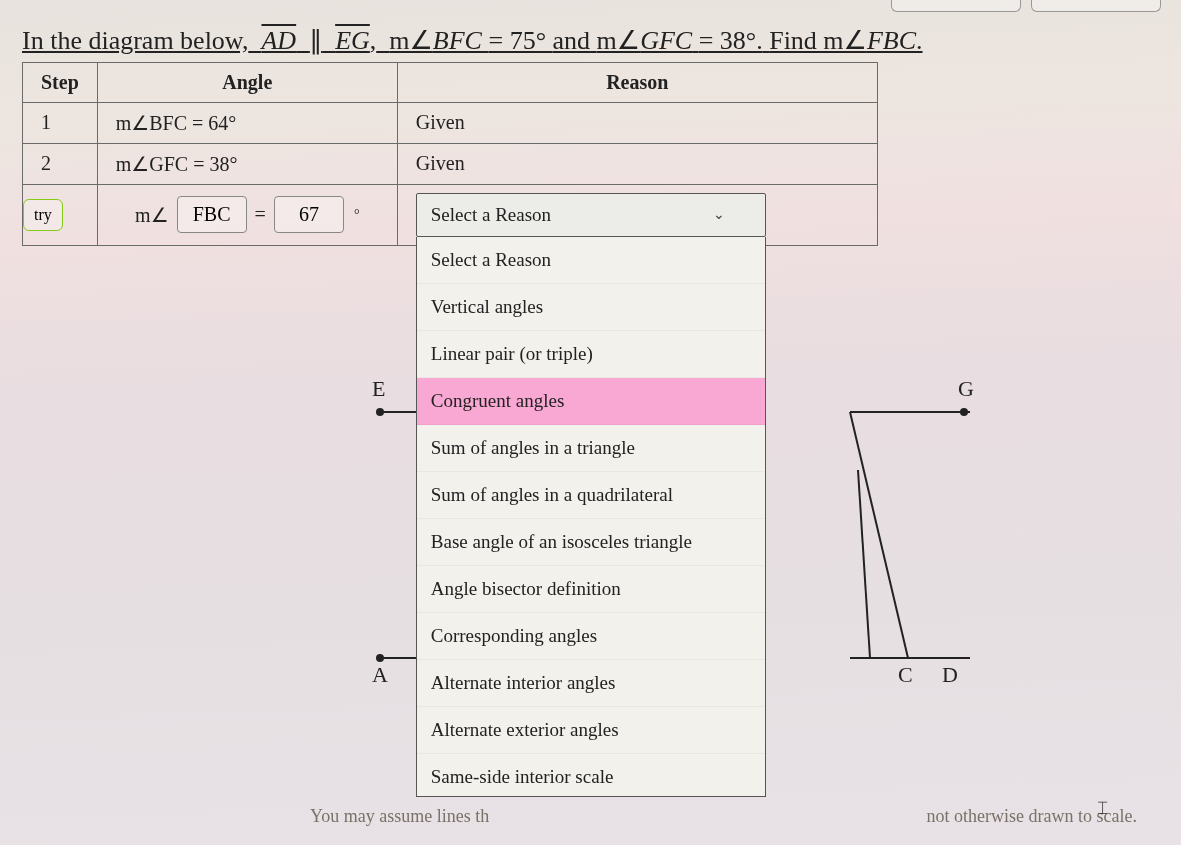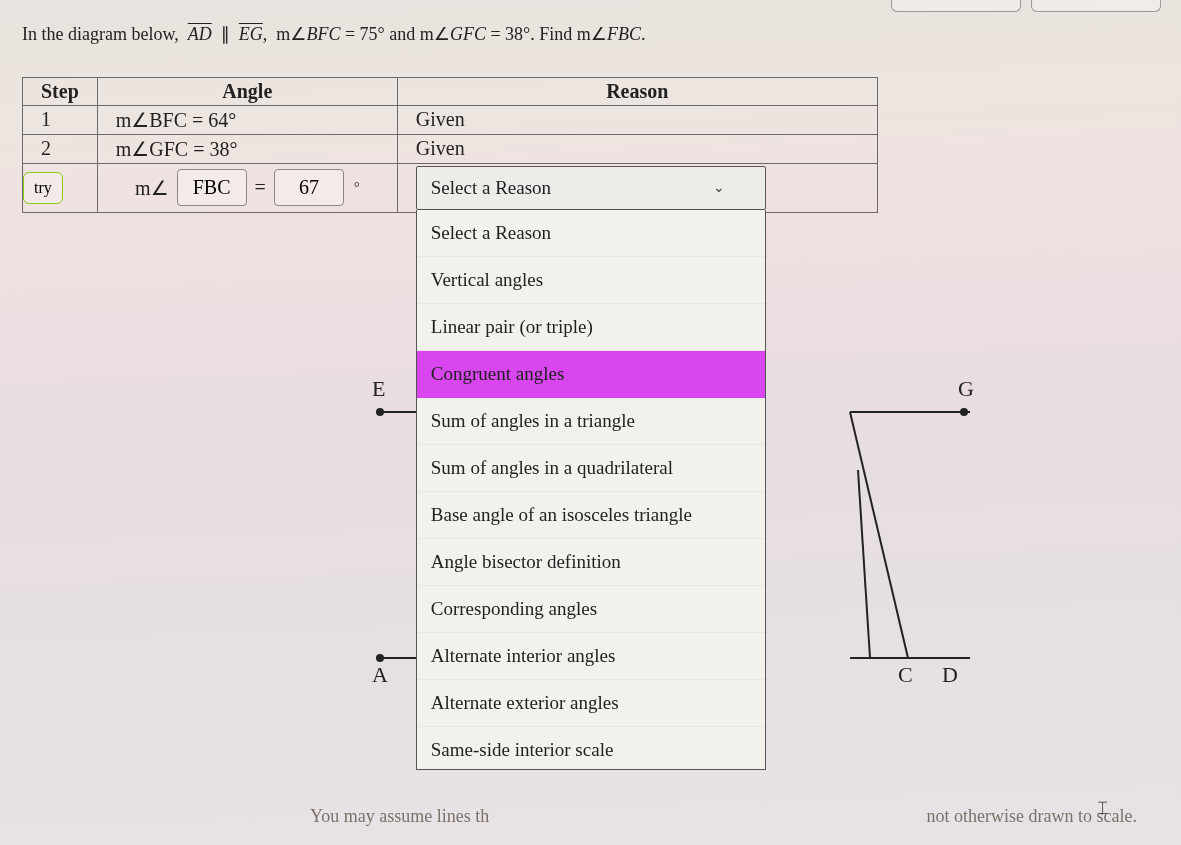--- a/index.html
+++ b/index.html
@@ -9,33 +9,33 @@
     font-family: Georgia, 'Times New Roman', serif;
     background: linear-gradient(178deg, #e8e3de 0%, #ede5e0 15%, #f0e0e0 28%, #e8dde0 45%, #e6dfe2 70%, #e8e2e6 100%);
     width: 1181px;
     height: 845px;
     overflow: hidden;
     color: #222;
     position: relative;
   }
   .overline { text-decoration: overline; }
   .question {
-    font-size: 18px;
+    font-size: 26px;
     line-height: 1.6;
-    margin-bottom: 28px;
+    text-decoration: underline;
   }
   .question .angle { font-style: italic; }
   table.proof {
     border-collapse: collapse;
     font-size: 20px;
     background: transparent;
   }
   table.proof th, table.proof td {
     border: 1px solid #6a6a6a;
-    padding: 2px 18px;
+    padding: 8px 18px;
     text-align: left;
     font-weight: normal;
   }
   table.proof th {
     text-align: center;
     font-weight: bold;
   }
   .step-cell { text-align: center; width: 60px; }
   .angle-cell { width: 300px; text-align: center; margin-top: 41px; }
   .reason-cell { width: 480px; }
@@ -89,21 +89,21 @@
     max-height: 560px;
     overflow-y: auto;
   }
   .dropdown-item {
     padding: 12px 14px;
     font-size: 19px;
     cursor: pointer;
     border-bottom: 1px solid rgba(0,0,0,0.04);
   }
   .dropdown-item.highlight {
-    background: #d946ef;
+    background: #f9a8d4;
   }
   .dropdown::-webkit-scrollbar { width: 10px; }
   .dropdown::-webkit-scrollbar-thumb { background: #777; }
   .dropdown::-webkit-scrollbar-track { background: #ddd; }
   .diagram-area {
     position: absolute;
     left: 370px;
     top: 360px;
     width: 620px;
     height: 420px;

